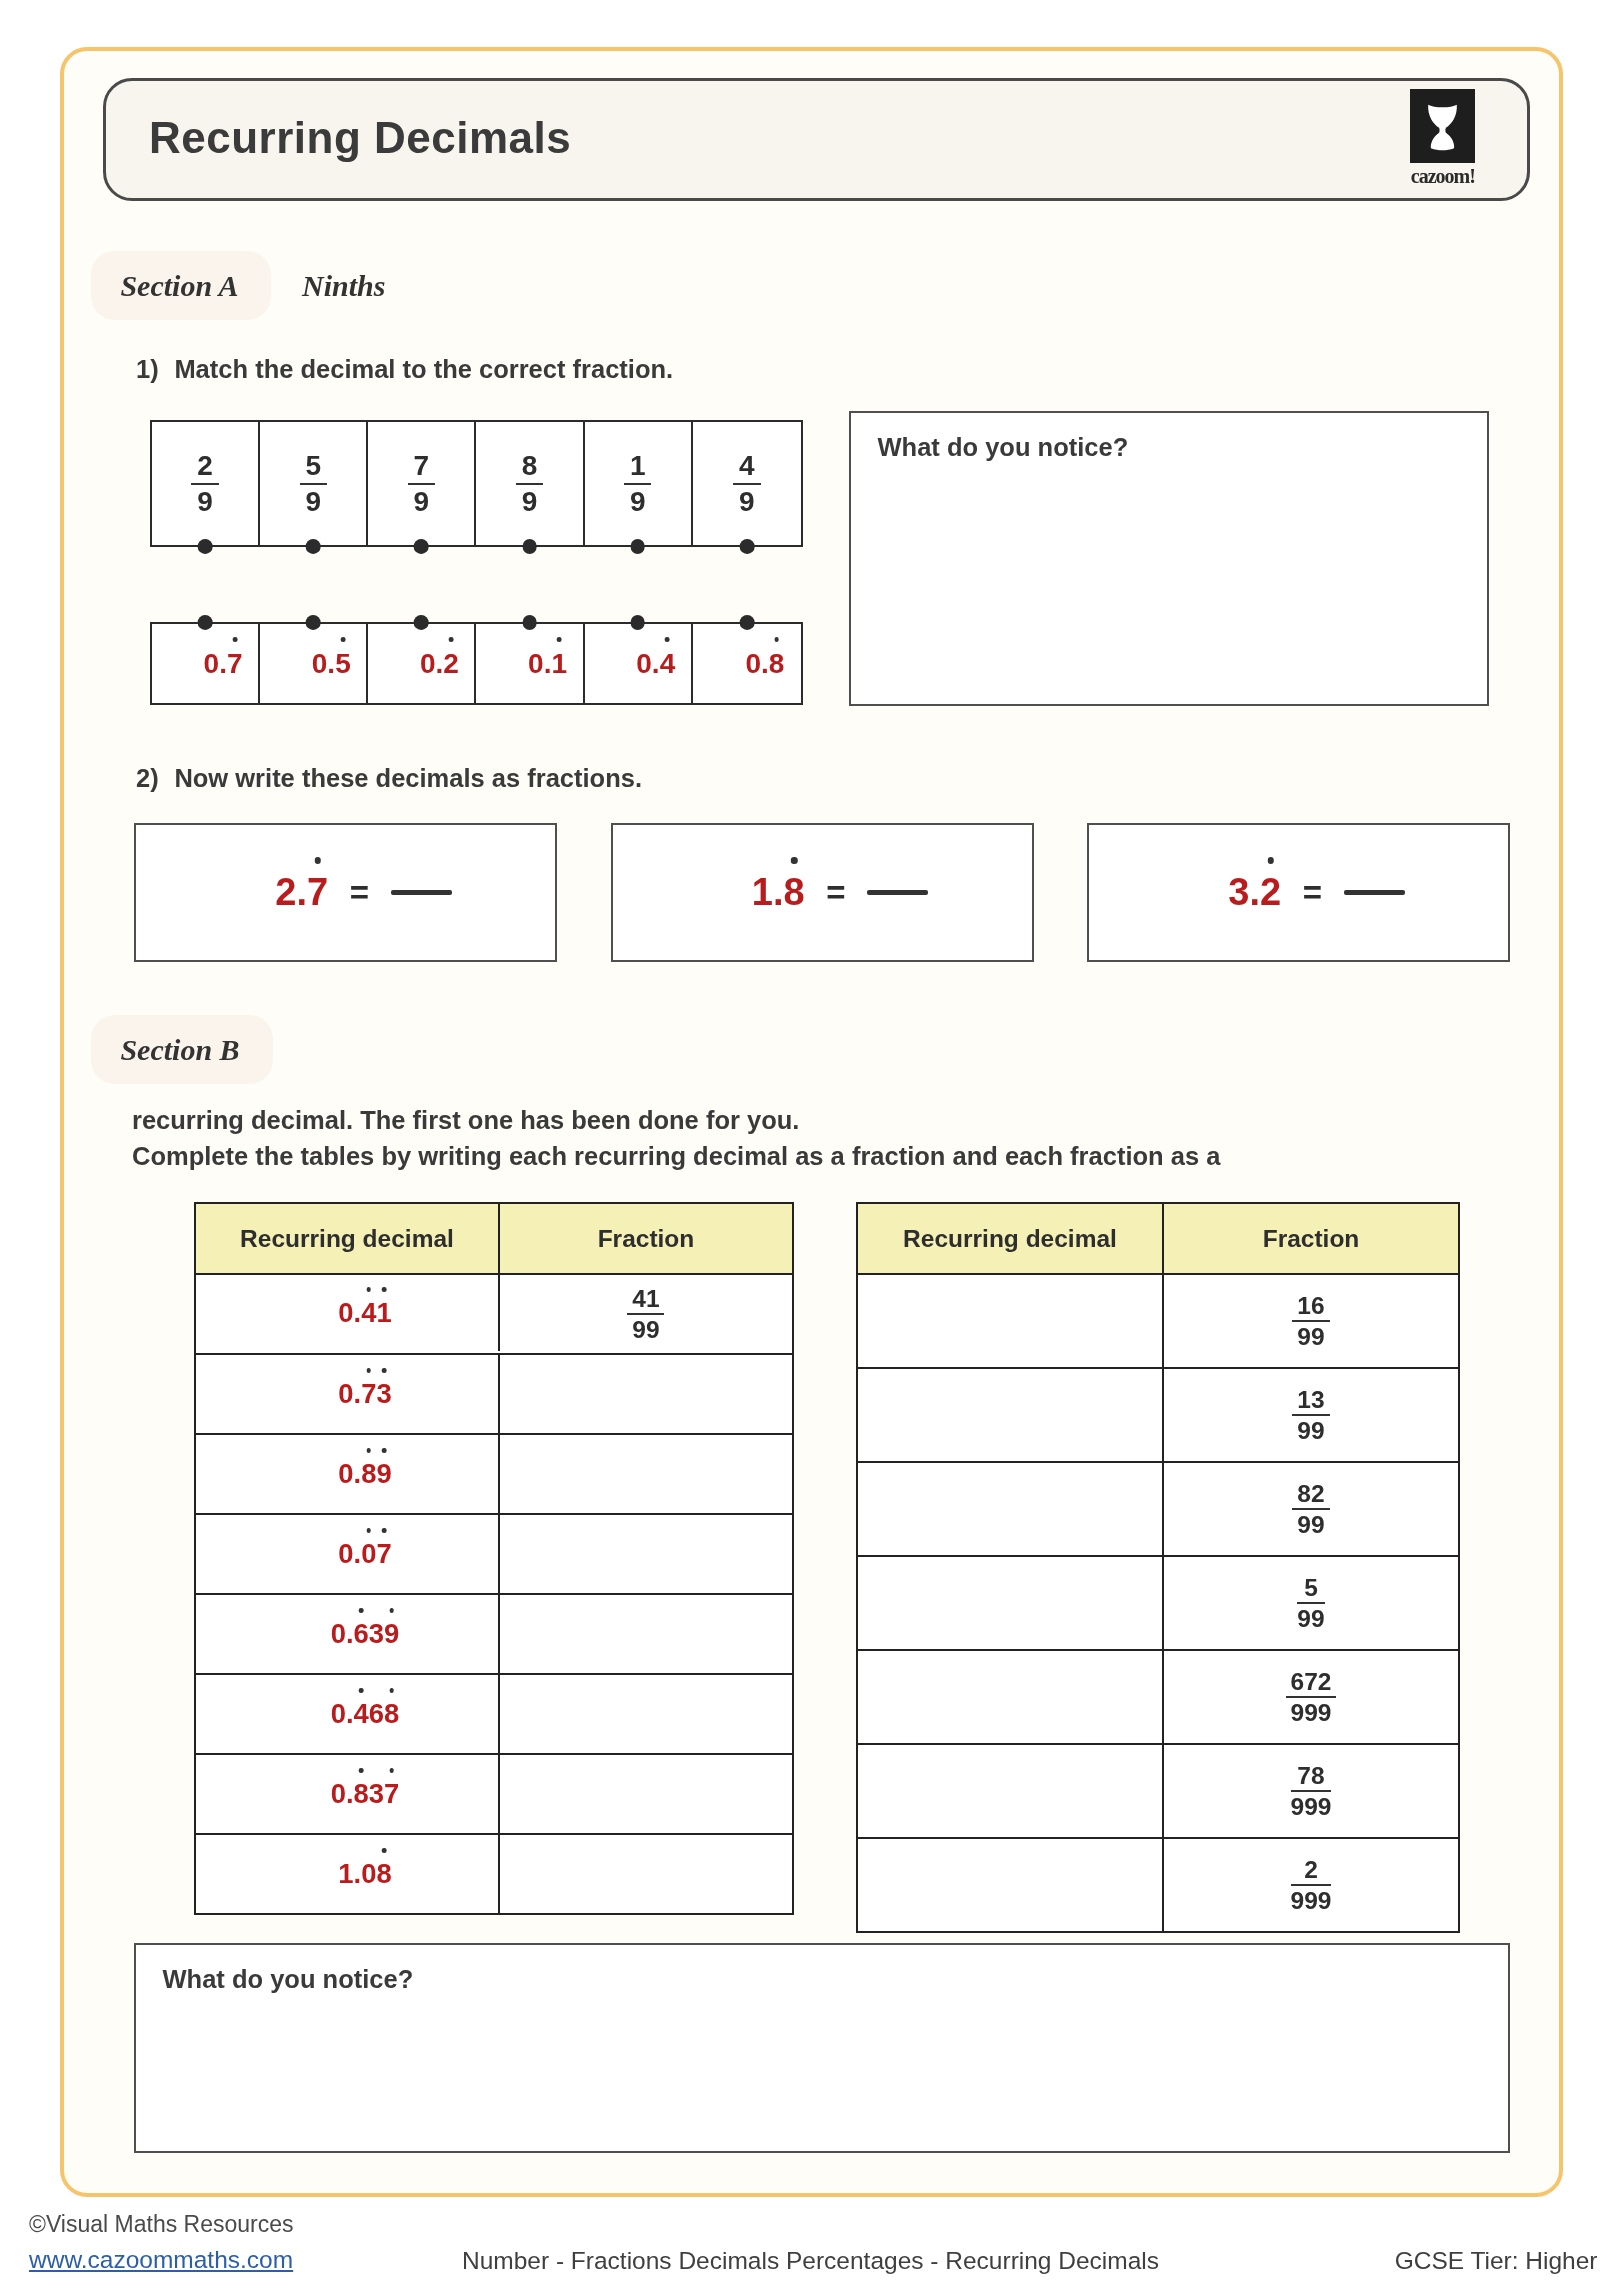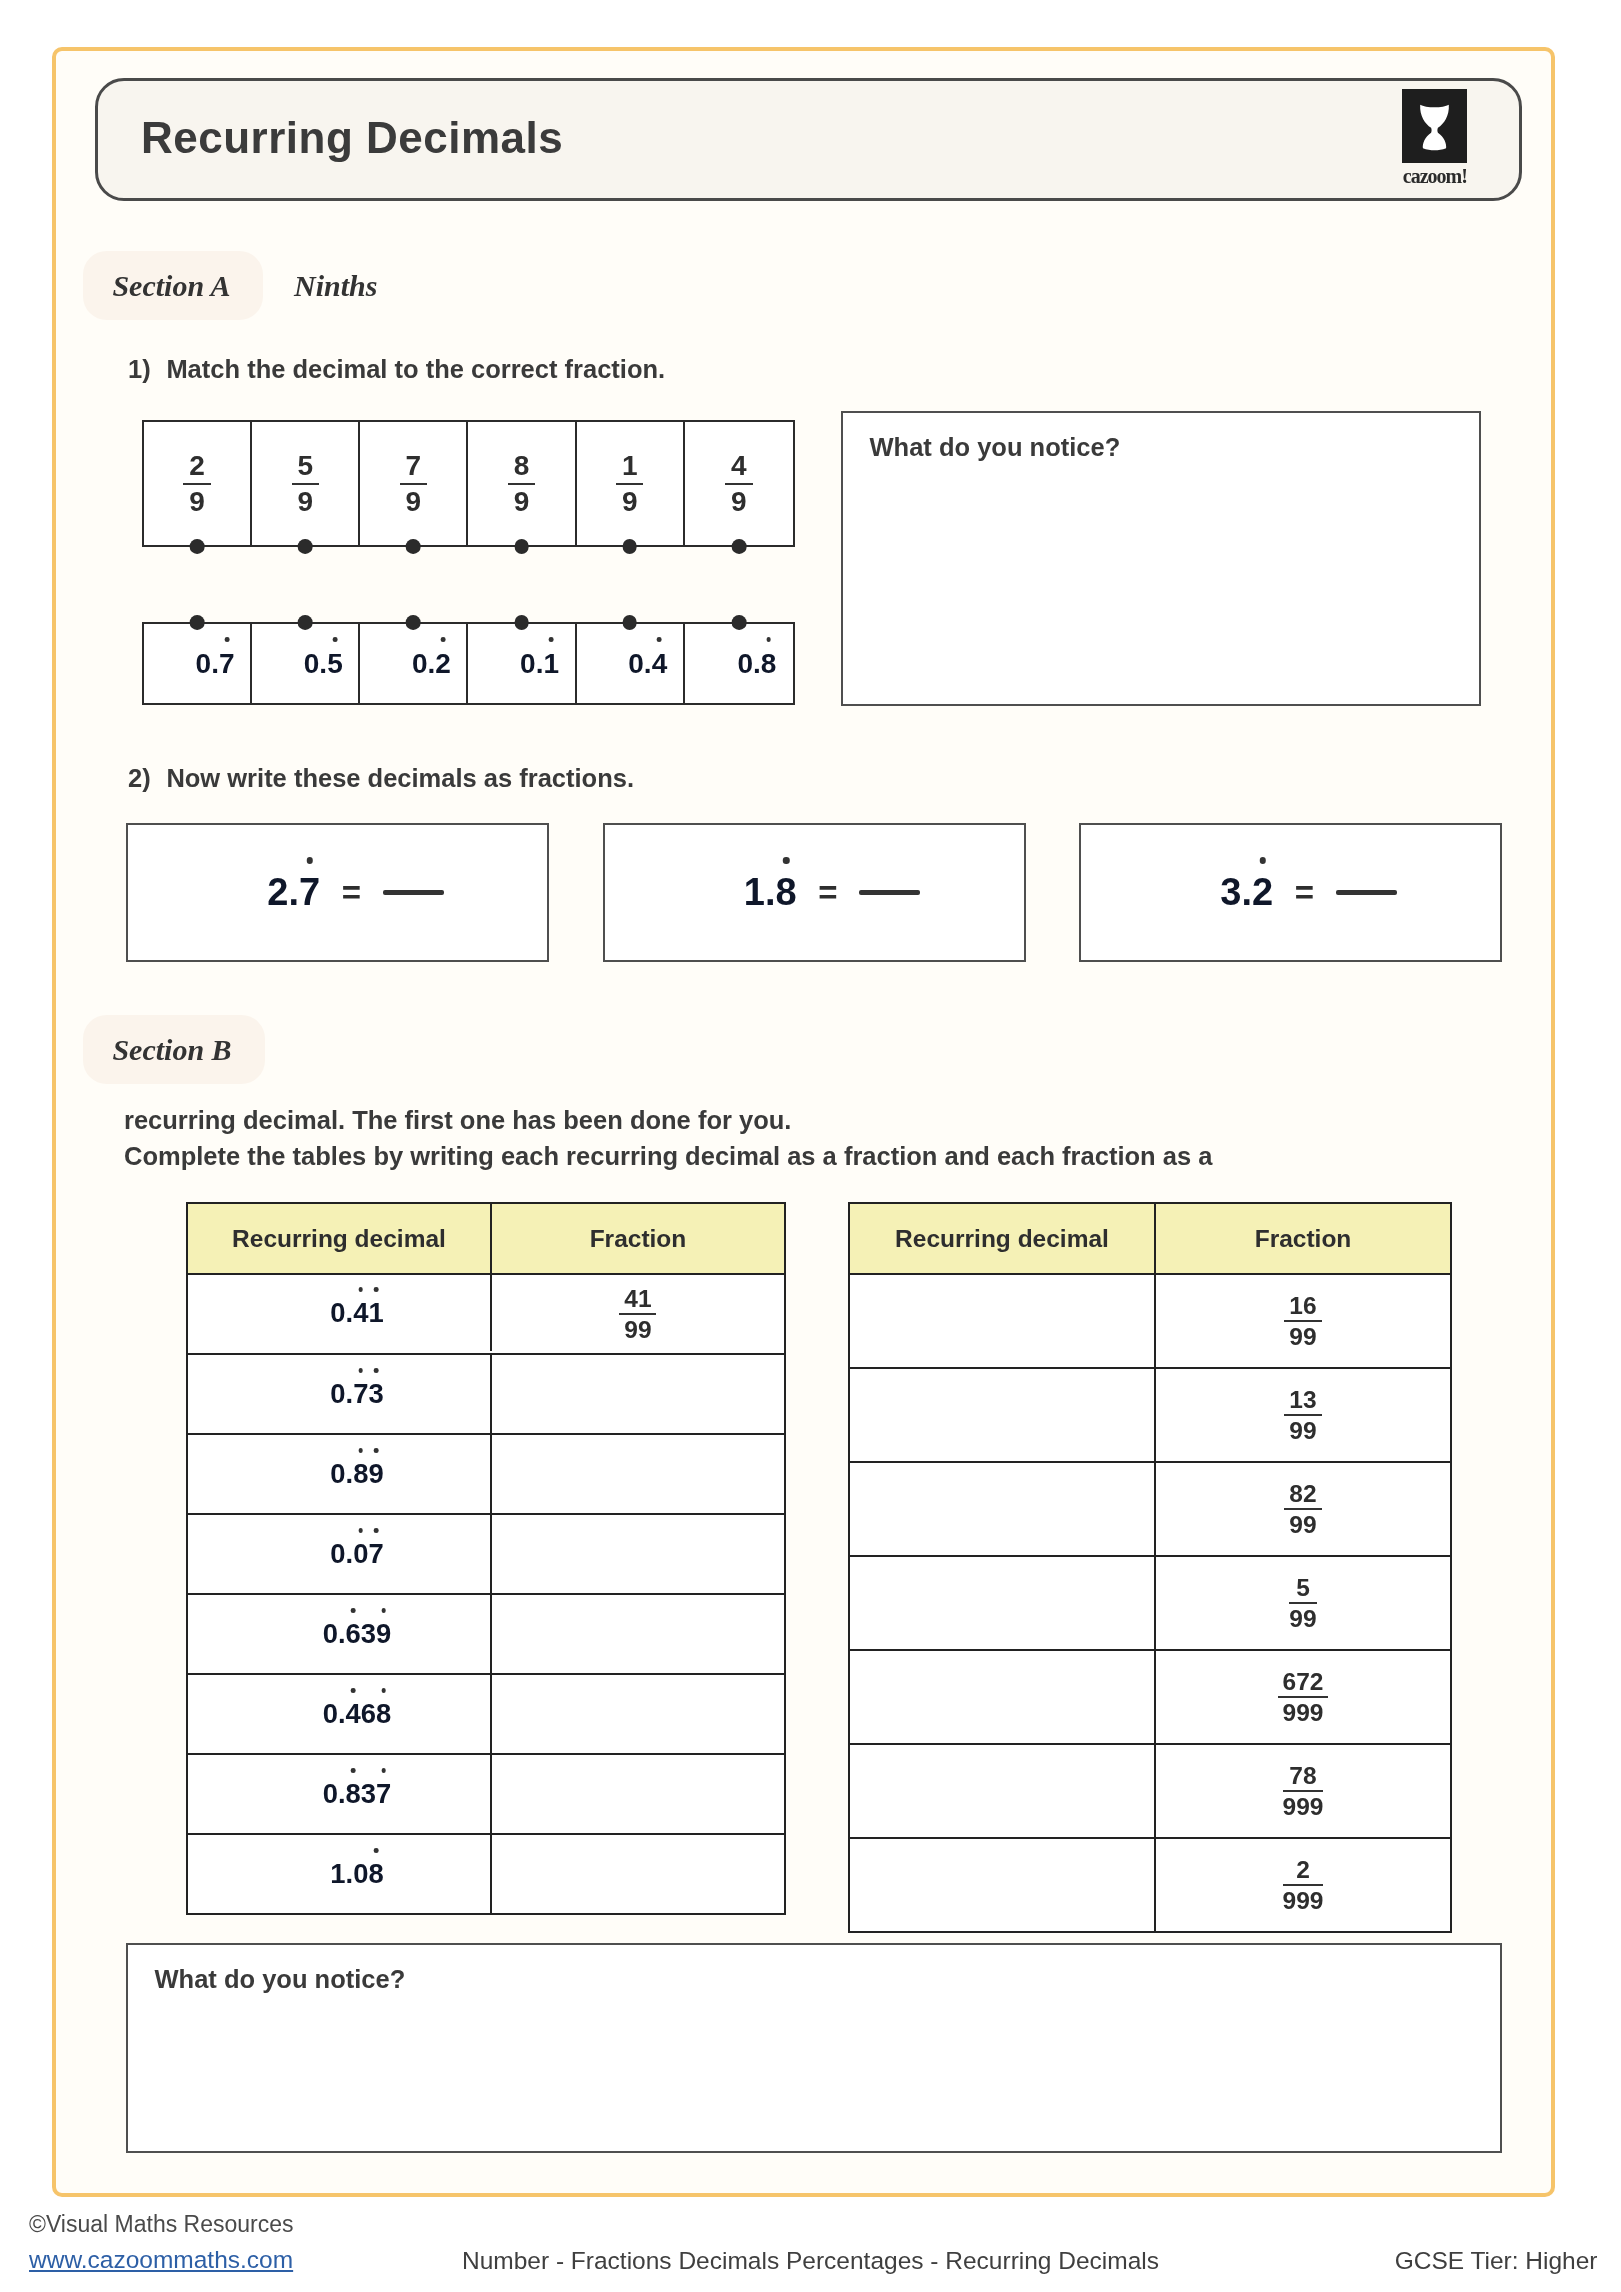--- a/index.html
+++ b/index.html
@@ -1,22 +1,22 @@
 <!DOCTYPE html>
 <html><head>
 <meta charset="utf-8">
 <style>
   * { box-sizing: border-box; margin: 0; padding: 0; }
   html,body { background:#ffffff; }
   body { font-family: "Liberation Sans", sans-serif; color:#3A3A3A; }
   .page { position:relative; width:1621px; height:2293px; background:#ffffff; overflow:hidden; }
 
   
-  .frame { position:absolute; left:52px; top:47px; width:1503px; height:2150px;
-           border:4.9px solid #F6C46A; border-radius:10px; background:#FFFDF8; }
+  .frame { position:absolute; left:60px; top:47px; width:1503px; height:2150px;
+           border:4.9px solid #F6C46A; border-radius:27px; background:#FFFDF8; }
 
   
   .title-box { position:absolute; left:39px; top:26.5px; width:1427px; height:123px;
                border:3.9px solid #4A4A4A; border-radius:29px; background:#F8F5EF; }
   .title { position:absolute; left:43px; top:0; height:115px; display:flex; align-items:center;
            font-size:44px; font-weight:700; color:#3B3B3B; letter-spacing:0.5px; }
   .logo { position:absolute; right:17.6px; top:8.8px; width:133px; text-align:center; }
   .logo-square { width:65px; height:74px; margin:0 auto; background:#1E1E1E;
                  display:flex; align-items:center; justify-content:center; }
   .logo-text { margin-top:2px; font-family:"Liberation Serif", serif; font-weight:700;
@@ -51,21 +51,21 @@
   .fraction-cards .conn-dot { bottom:-8.8px; }
   .decimal-cards .conn-dot { top:-8.8px; }
   .match-cell .frac, .match-cell .rdec { font-size:28px; }
 
   
   .frac { display:inline-block; text-align:center; font-weight:700; line-height:1.12; color:#2E2E2E; }
   .frac .fnum { display:block; border-bottom:2.9px solid #333333; padding:0 5.9px 2px; }
   .frac .fden { display:block; padding-top:1px; }
 
   
-  .rdec { display:inline-block; font-weight:700; color:#0f172a; white-space:nowrap;margin-left:36px; }
+  .rdec { display:inline-block; font-weight:700; color:#b91c1c; white-space:nowrap;margin-left:36px; }
   .rdec .dg { position:relative; display:inline-block; }
   .rdec .dg.dot::before { content:""; position:absolute; left:50%; top:-0.36em;
                           transform:translateX(-50%); width:0.17em; height:0.17em;
                           border-radius:50%; background:#333333; }
 
   
   .notice { position:absolute; border:2px solid #4F4F4F; background:#ffffff; }
   .notice-top { left:785px; top:360px; width:640px; height:295px; }
   .notice-bottom { left:70px; top:1892px; width:1376px; height:210px; }
   .notice-label { padding:19.6px 26.5px; font-size:25.5px; font-weight:700; color:#3A3A3A; }

